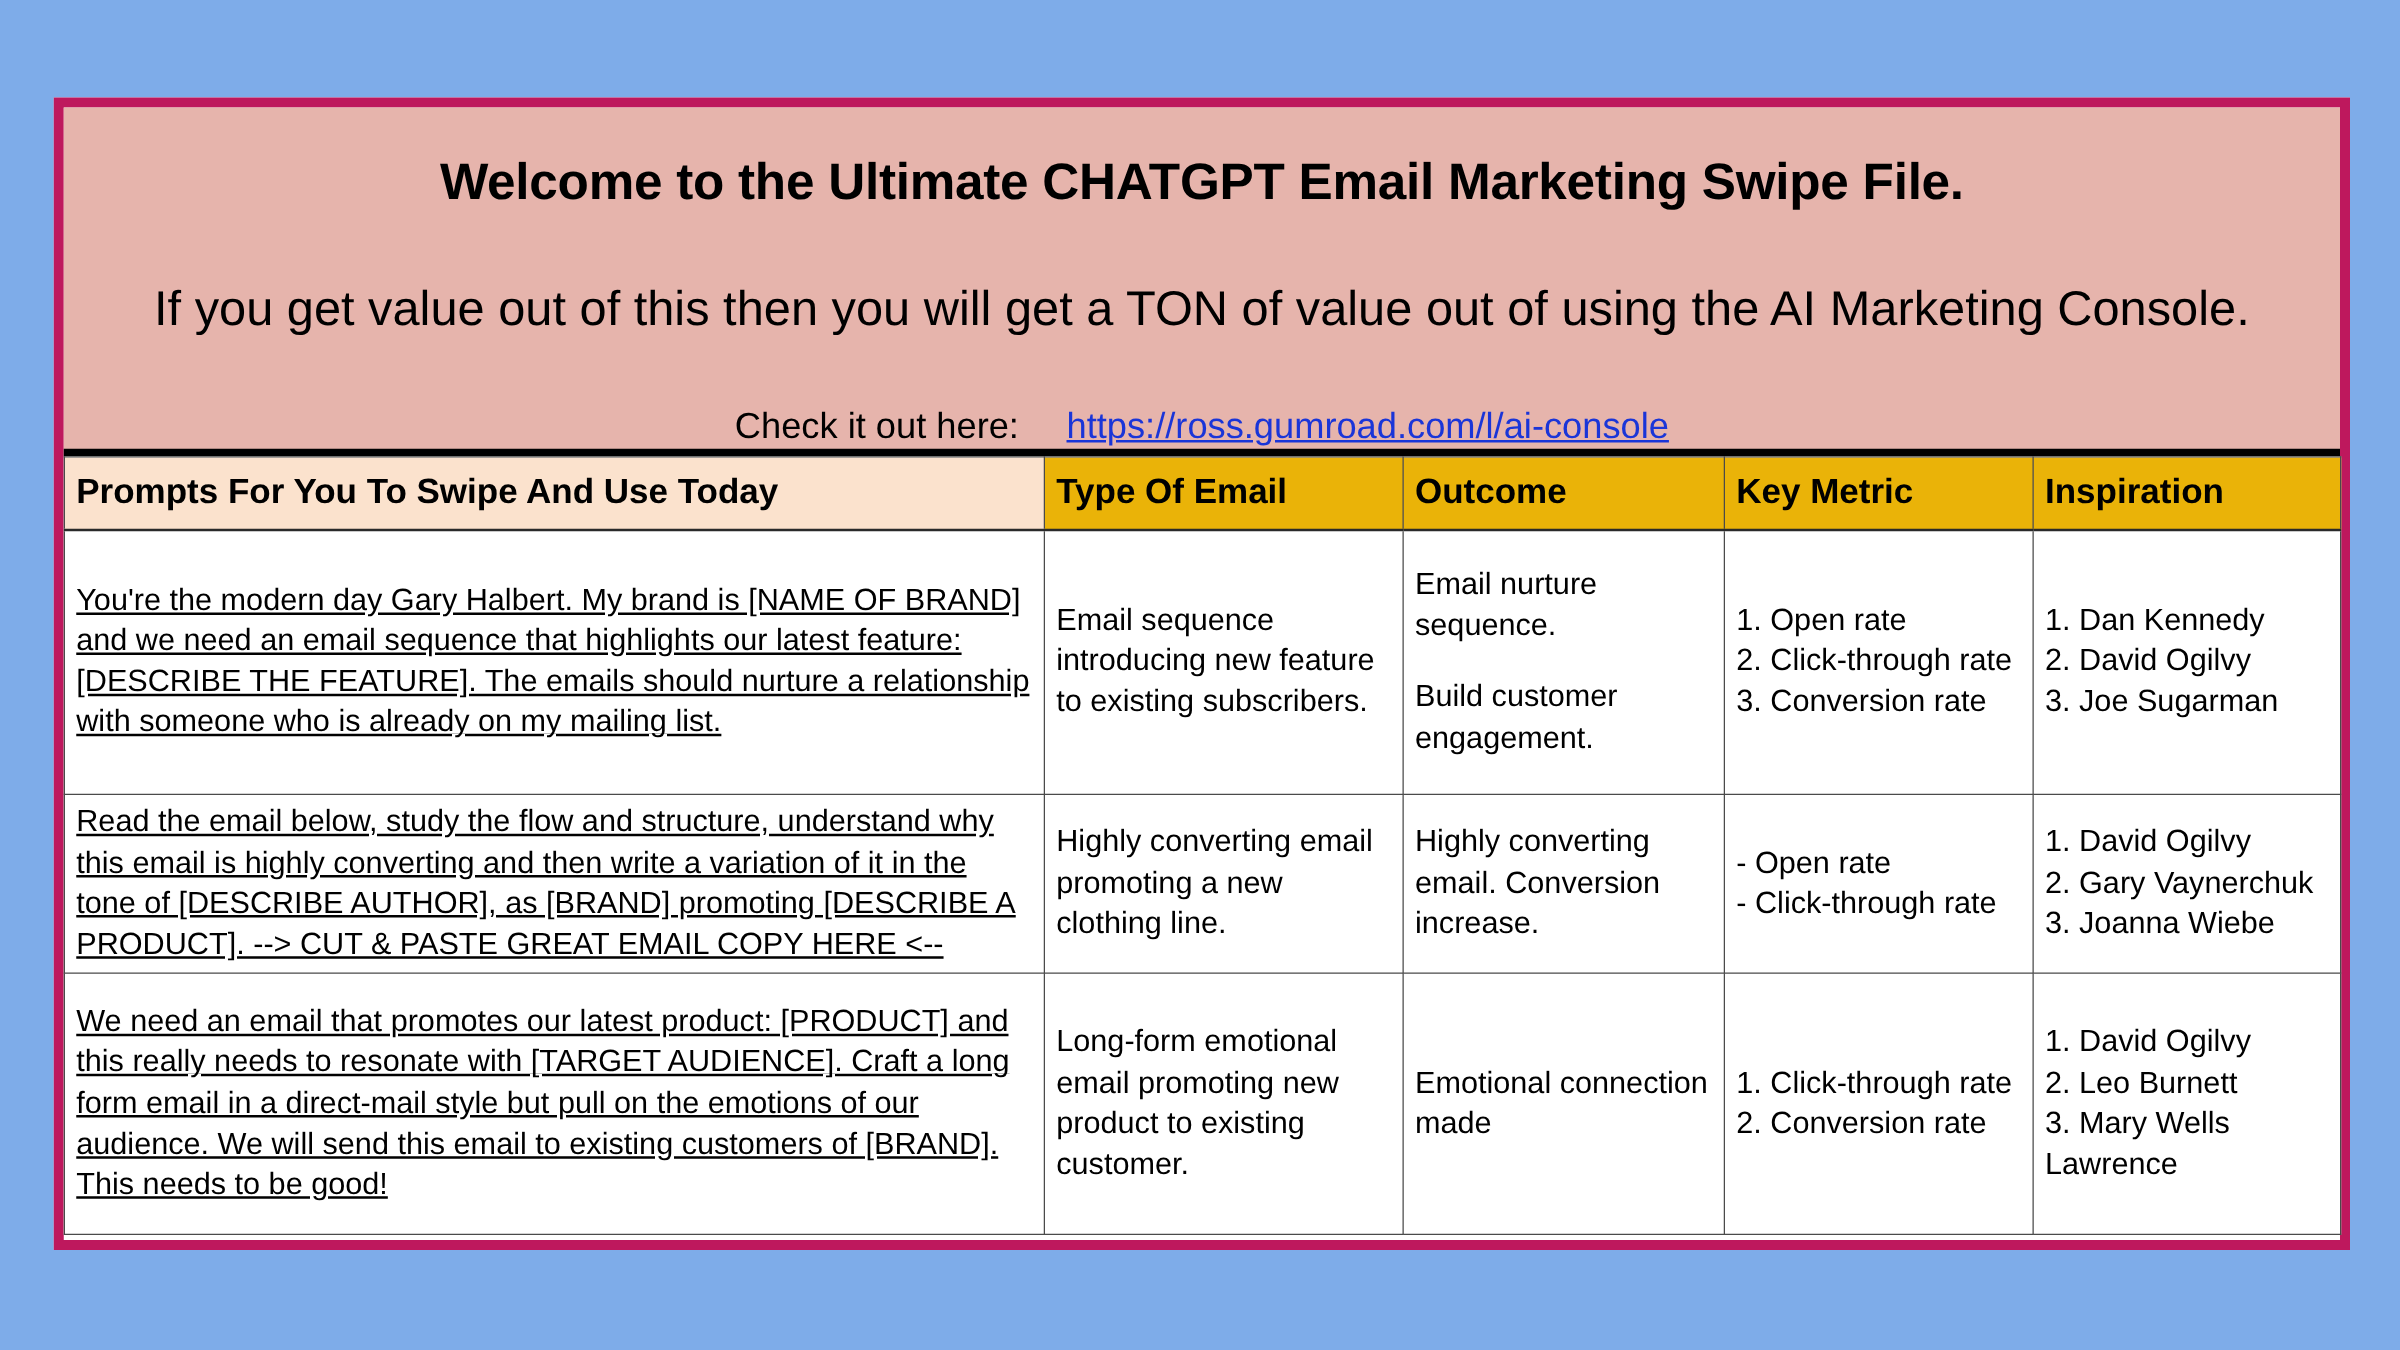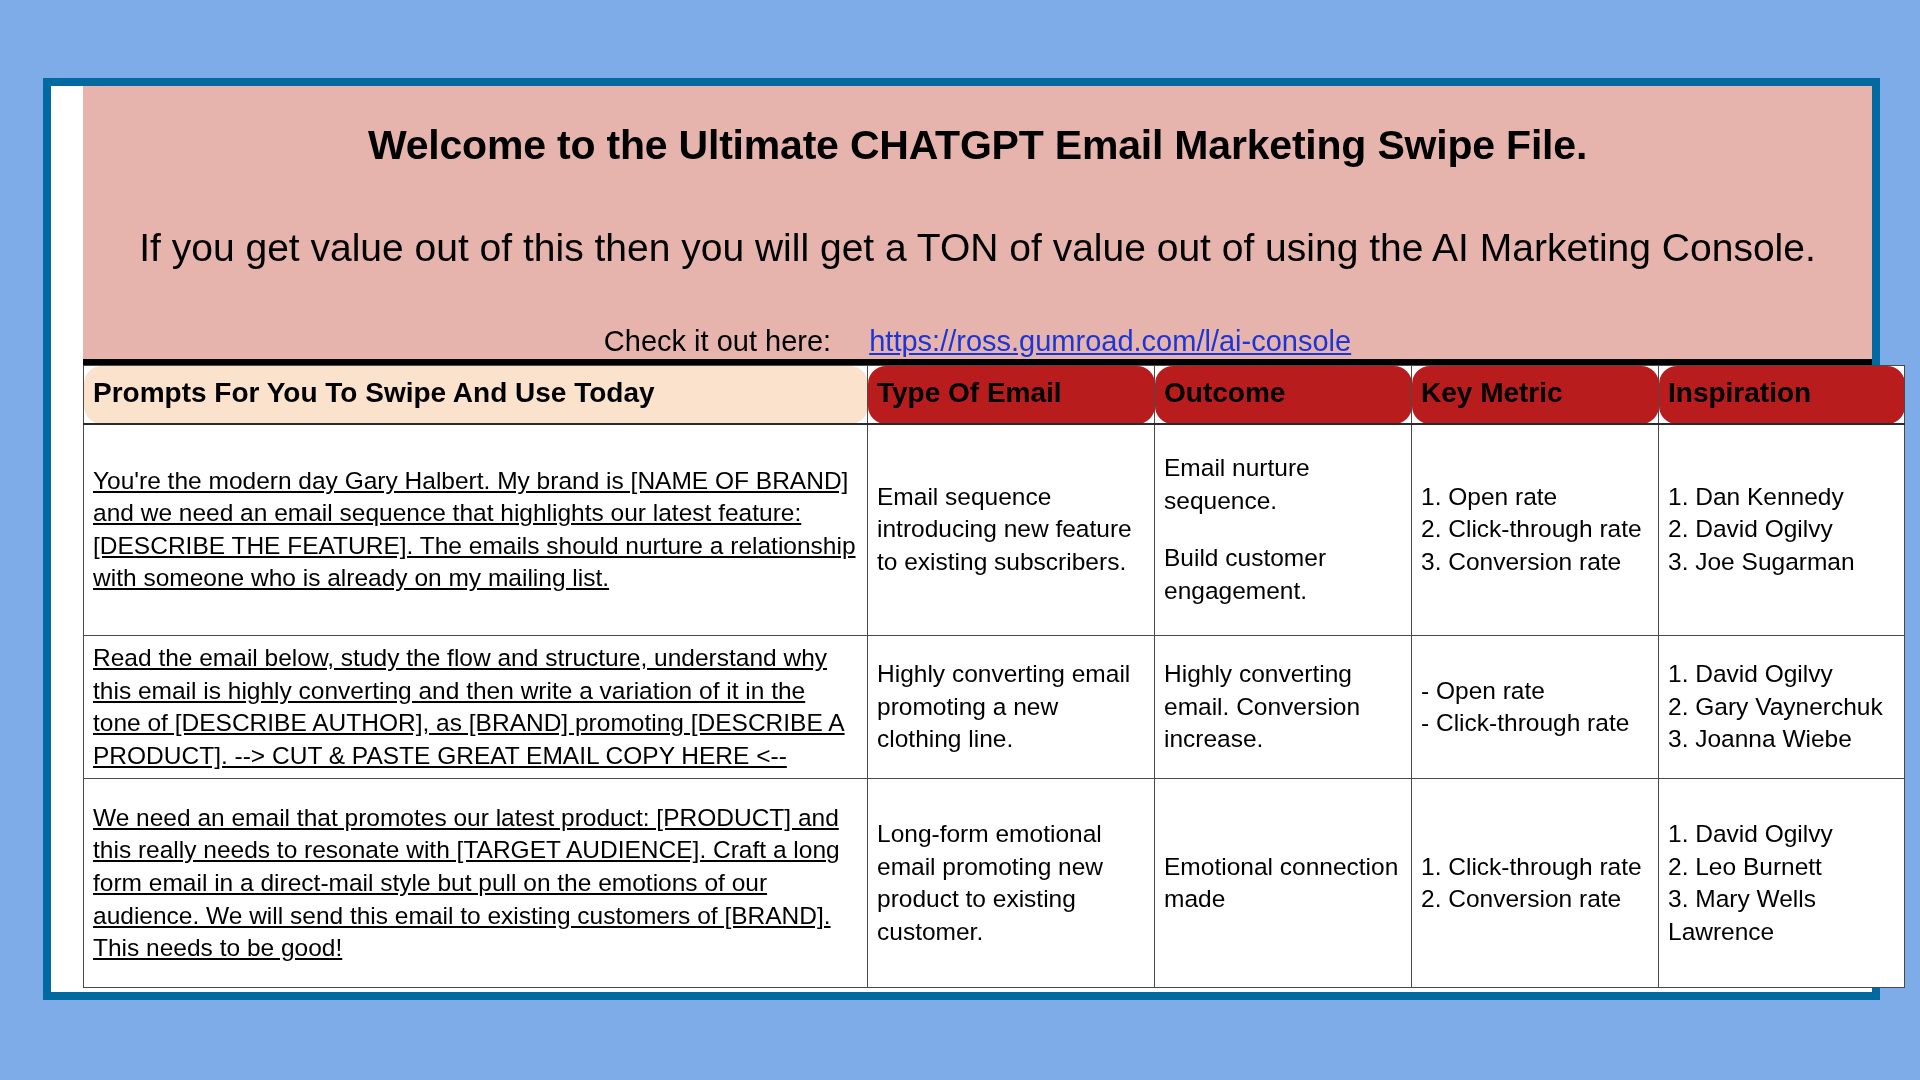--- a/index.html
+++ b/index.html
@@ -16,23 +16,22 @@
     font-family: "Liberation Sans", sans-serif;
     -webkit-font-smoothing: antialiased;
   }
 
   .doc-frame {
     position: absolute;
     left: 43px;
     top: 78px;
     width: 1837px;
     height: 922px;
-    border: 8px solid #0369a1;
+    border: 8px solid #be185d;
     background: #ffffff;
-    padding-left: 32px;
   }
 
   
   .banner {
     background: #e6b4ac;
     padding: 20px 40px 26px 40px;
     text-align: center;
     border-bottom: 6px solid #000000;
     height: 279px;
   }
@@ -79,24 +78,23 @@
   }
   table.swipe-table thead th {
     font-size: 28px;
     font-weight: bold;
     color: #000000;
     height: 58px;
     padding: 2px 8px 4px 9px;
     border-bottom: 2px solid #2a2a2a;
     vertical-align: middle;
     white-space: nowrap;
-    border-radius: 18px;
   }
   th.col-prompts { background: #fbe2cd; }
-  th.col-green   { background: #b91c1c; }
+  th.col-green   { background: #eab308; }
 
   table.swipe-table tbody td {
     font-size: 24.5px;
     line-height: 1.33;
     color: #000000;
   }
   td.cell-prompt   { padding-left: 9px; padding-right: 4px; text-decoration: underline; }
   td.cell-short    { padding-left: 11px; }
 
   .cell-block { white-space: pre-line; }

